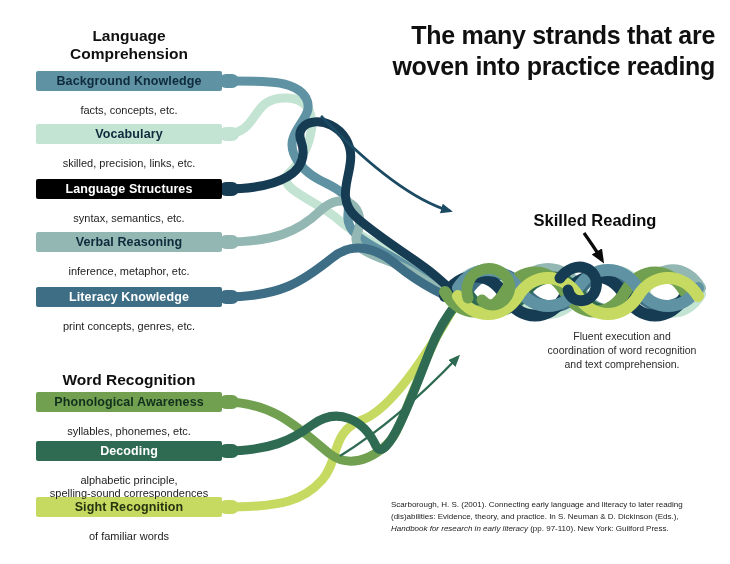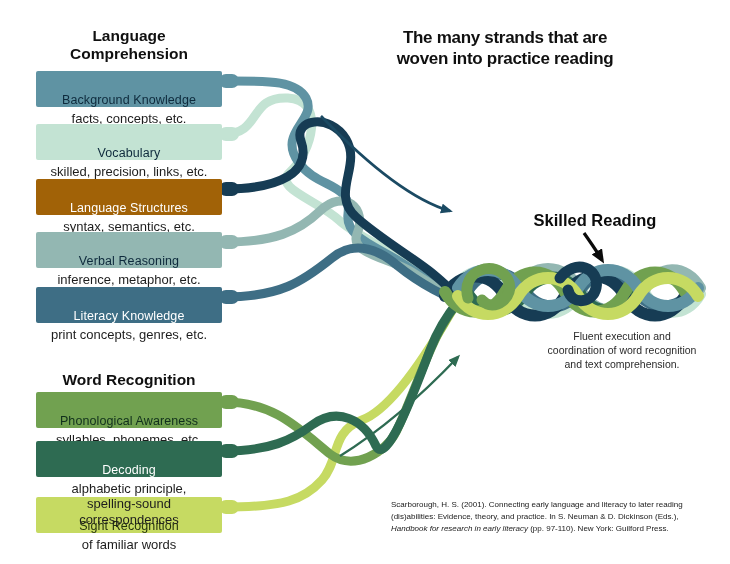--- a/index.html
+++ b/index.html
@@ -1,34 +1,34 @@
 <!DOCTYPE html>
 <html><head>
 <meta charset="utf-8">
 <style>
   html,body{margin:0;padding:0;background:#fff;}
   .page{position:relative;width:730px;height:564px;background:#ffffff;overflow:hidden;
         font-family:"Liberation Sans",sans-serif;}
   svg.ropes{position:absolute;left:0;top:0;width:730px;height:564px;}
 
-  .page-title{position:absolute;left:295px;top:28px;width:420px;text-align:center;
-    font-size:17px;font-weight:800;color:#101010;line-height:1.22;letter-spacing:-0.3px;}
+  .page-title{position:absolute;left:295px;top:20px;width:420px;text-align:right;
+    font-size:25px;font-weight:800;color:#101010;line-height:1.22;letter-spacing:-0.3px;}
 
   .col-heading{position:absolute;left:36px;width:186px;text-align:center;
     font-size:15.5px;font-weight:800;color:#101010;line-height:1.15;}
   .lc-heading{top:27px;}
   .wr-heading{top:371px;}
 
   .srow{position:absolute;left:36px;width:186px;text-align:center;}
-  .bar{width:186px;height:36px;border-radius:2px;display:flex;align-items:flex-end;justify-content:center;
-    font-size:12.5px;font-weight:400;letter-spacing:0.1px;}
-  .cap{margin-top:4px;font-size:13px;color:#1d1d1d;line-height:1.18;white-space:pre-line;}
+  .bar{width:186px;height:20px;border-radius:2px;display:flex;align-items:center;justify-content:center;
+    font-size:12.5px;font-weight:700;letter-spacing:0.1px;}
+  .cap{margin-top:13px;font-size:11px;color:#1d1d1d;line-height:1.18;white-space:pre-line;}
   .bar-bk{background:#5f93a3;color:#0e2a3c;}
   .bar-vocab{background:#c3e3d3;color:#0e2a3c;}
-  .bar-ls{background:#a16207;color:#ffffff;}
+  .bar-ls{background:#000000;color:#ffffff;}
   .bar-vr{background:#93b7b2;color:#0e2a3c;}
   .bar-lk{background:#3e6e85;color:#ffffff;}
   .bar-pa{background:#71a150;color:#11301c;}
   .bar-dec{background:#2e6b52;color:#ffffff;}
   .bar-sr{background:#c6da62;color:#25330e;}
 
   .skilled-label{position:absolute;left:520px;top:211px;width:150px;text-align:center;
     font-size:16.5px;font-weight:800;color:#0b0b0b;}
   .fluent{position:absolute;left:527px;top:329px;width:190px;text-align:center;
     font-size:10.5px;color:#2b2b2b;line-height:1.35;white-space:pre-line;}

